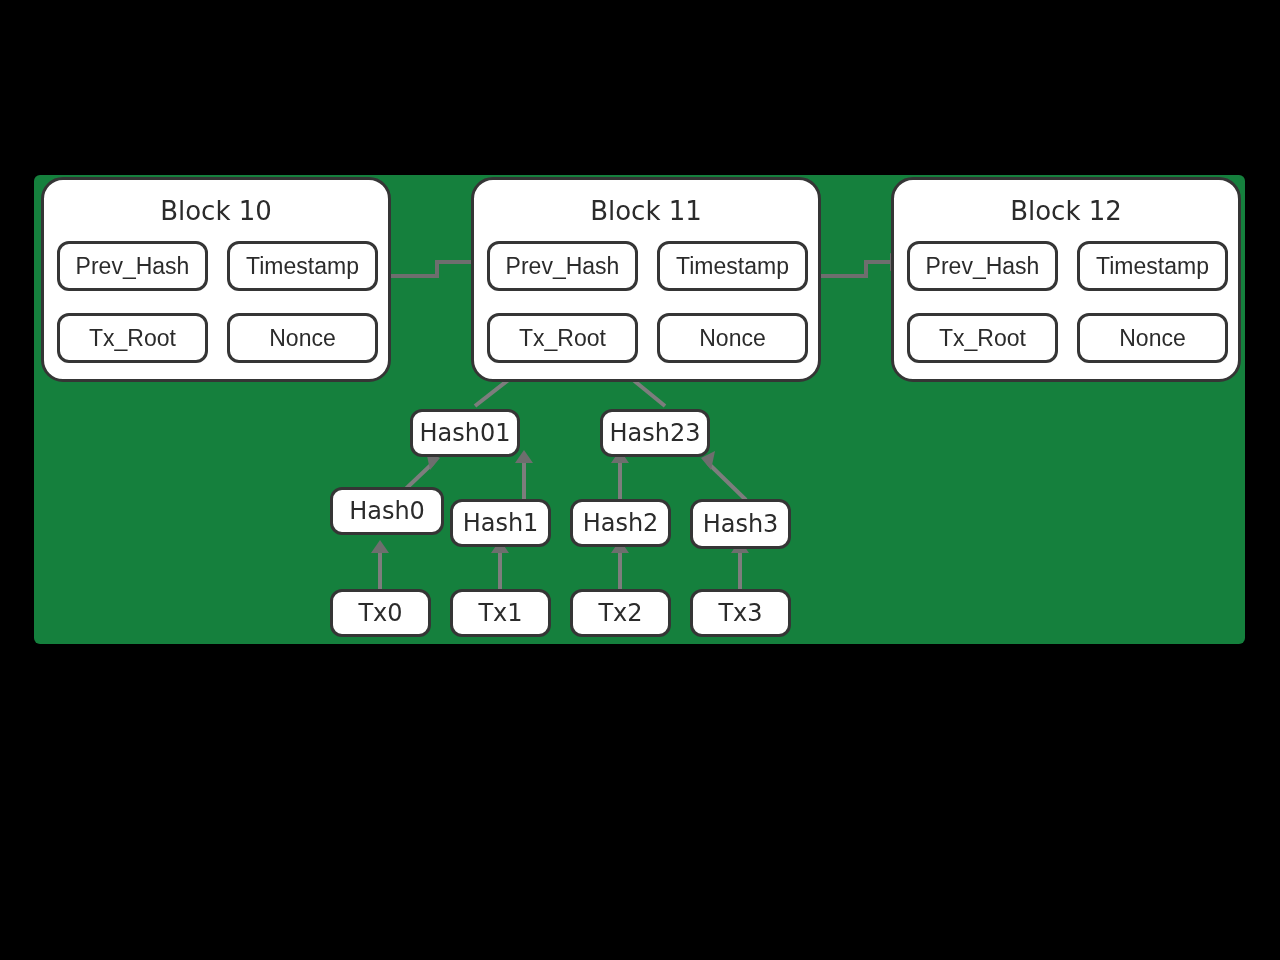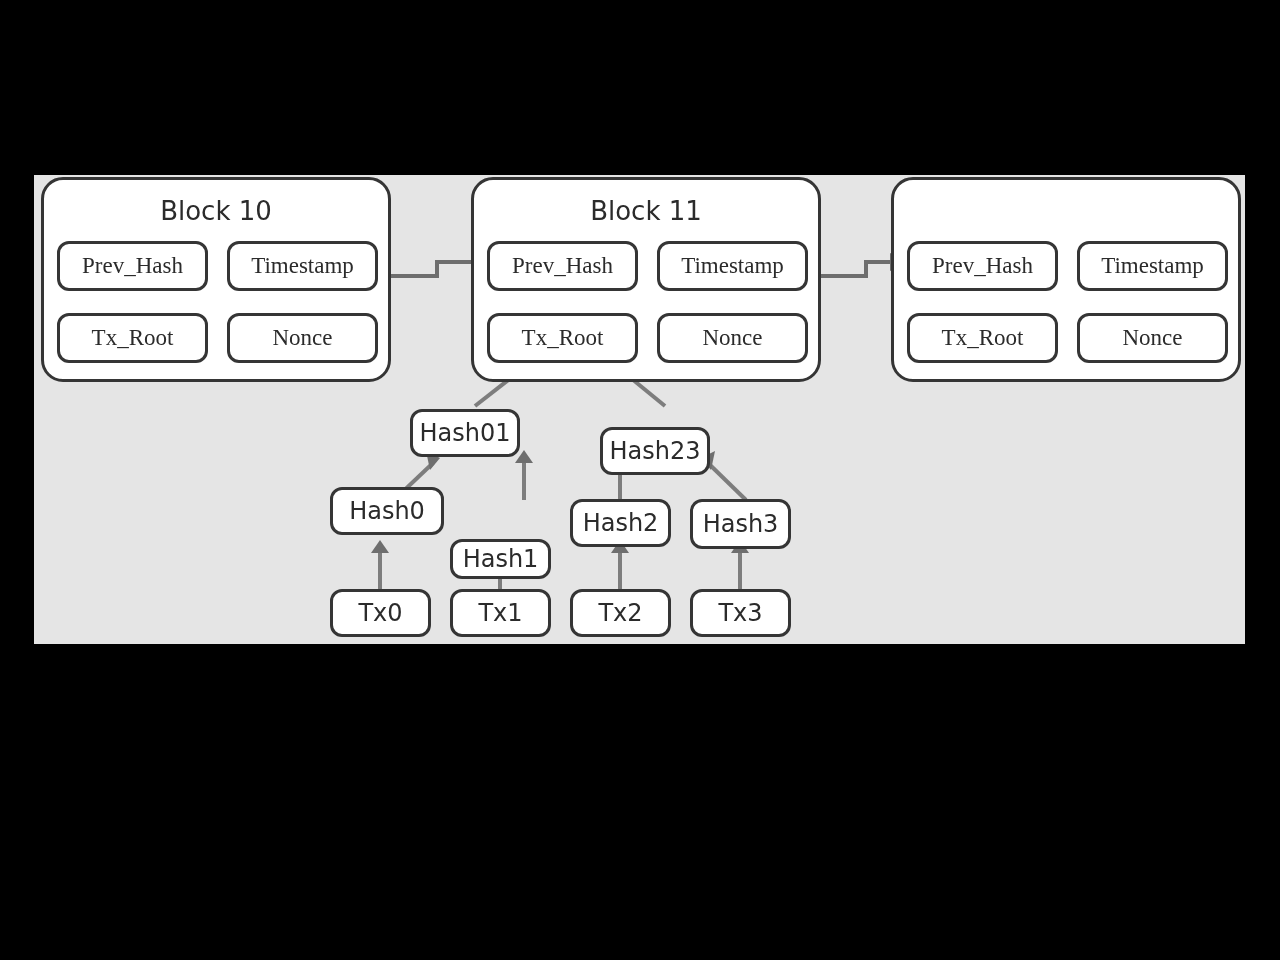--- a/index.html
+++ b/index.html
@@ -19,22 +19,23 @@
     background: #000000;
   }
 
   
   #canvas {
     position: absolute;
     left: 34px;
     top: 175px;
     width: 1211px;
     height: 469px;
-    background: #e5e5e5;
+    background: #15803d;
     overflow: hidden;
+    border-radius: 6px;
   }
 
   #svg-layer {
     position: absolute;
     left: 0;
     top: 0;
     width: 1211px;
     height: 469px;
     overflow: visible;
   }
@@ -71,21 +72,21 @@
     display: flex;
     align-items: center;
     justify-content: center;
   }
 
   .field-label {
     font-size: 23px;
     line-height: 26px;
     color: #2b2b2b;
     white-space: nowrap;
-    font-family: Liberation Serif, serif;
+    font-family: Liberation Sans, sans-serif;
     overflow: visible;
   }
 
   
   .node-box {
     position: absolute;
     box-sizing: border-box;
     border: 3px solid #353535;
     border-radius: 12px;
     background: #ffffff;
@@ -222,20 +223,21 @@
       <div class="field-box" style="left:13px; top:133px; width:151px; height:50px;">
         <span class="field-label">Tx_Root</span>
       </div>
 
       <div class="field-box" style="left:183px; top:133px; width:151px; height:50px;">
         <span class="field-label">Nonce</span>
       </div>
     </div>
 
     <div class="block-outer" style="left:857px; top:2px; width:350px; height:205px;">
+      <div class="block-title">Block 12</div>
 
       <div class="field-box" style="left:13px; top:61px; width:151px; height:50px;">
         <span class="field-label">Prev_Hash</span>
       </div>
 
       <div class="field-box" style="left:183px; top:61px; width:151px; height:50px;">
         <span class="field-label">Timestamp</span>
       </div>
 
       <div class="field-box" style="left:13px; top:133px; width:151px; height:50px;">
@@ -244,29 +246,29 @@
 
       <div class="field-box" style="left:183px; top:133px; width:151px; height:50px;">
         <span class="field-label">Nonce</span>
       </div>
     </div>
 
     <div class="node-box" style="left:376px; top:234px; width:110px; height:48px;">
       <span class="node-label">Hash01</span>
     </div>
 
-    <div class="node-box" style="left:566px; top:252px; width:110px; height:48px;">
+    <div class="node-box" style="left:566px; top:234px; width:110px; height:48px;">
       <span class="node-label">Hash23</span>
     </div>
 
     <div class="node-box" style="left:296px; top:312px; width:114px; height:48px;">
       <span class="node-label">Hash0</span>
     </div>
 
-    <div class="node-box" style="left:416px; top:324px; width:101px; height:40px;margin-top:40px;">
+    <div class="node-box" style="left:416px; top:324px; width:101px; height:48px;">
       <span class="node-label">Hash1</span>
     </div>
 
     <div class="node-box" style="left:536px; top:324px; width:101px; height:48px;">
       <span class="node-label">Hash2</span>
     </div>
 
     <div class="node-box" style="left:656px; top:324px; width:101px; height:50px;">
       <span class="node-label">Hash3</span>
     </div>

